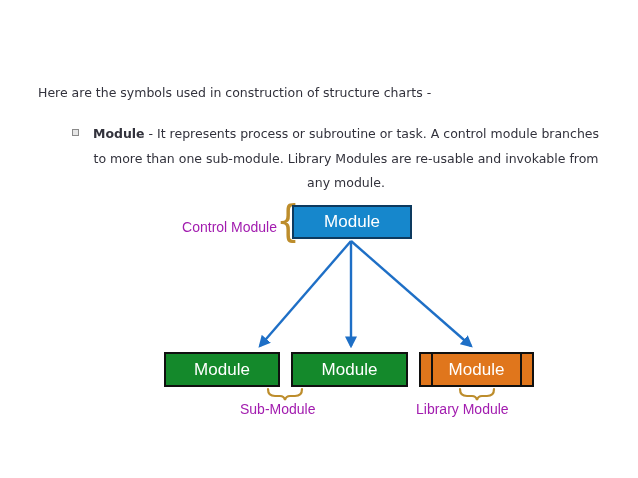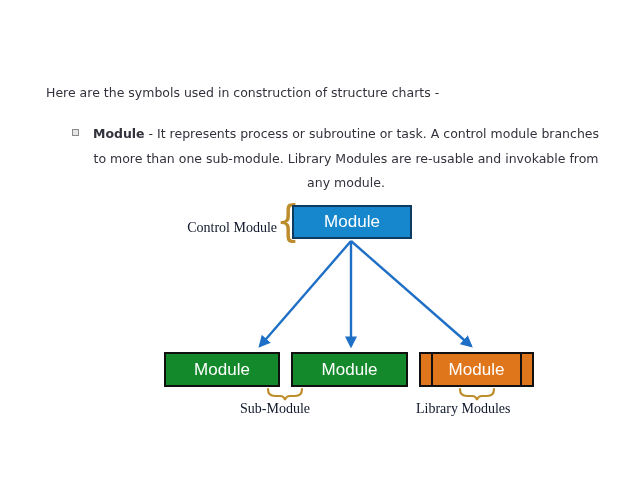--- a/index.html
+++ b/index.html
@@ -12,21 +12,20 @@
     overflow: hidden;
     font-family: "DejaVu Sans", sans-serif;
     color: var(--text, #32323c);
   }
   .heading {
     position: absolute;
     left: 38px; top: 84px;
     font-size: 12.5px;
     line-height: 17px;
     color: var(--text, #32323c);
-    margin-left: 8px;
   }
   .bullet-square {
     position: absolute;
     left: 72px; top: 129px;
     width: 7px; height: 7px;
     background: #e6e6e6;
     border: 1px solid #8a8a8a;
   }
   .bullet-text {
     position: absolute;
@@ -71,22 +70,22 @@
   }
   .lib-line {
     position: absolute; top: 0; bottom: 0; width: 0;
     border-left: 2px solid var(--box-border, #101010);
   }
   .lib-line-left  { left: 10px; }
   .lib-line-right { right: 10px; }
 
   .label {
     position: absolute;
-    font-family: Liberation Serif, serif;
-    color: #0f172a;
+    font-family: Liberation Sans, sans-serif;
+    color: #a21caf;
     white-space: nowrap;
   }
   .control-label {
     left: 140px; top: 219px; width: 137px;
     text-align: right;
     font-size: 14px; line-height: 17px;
   }
   .brace-left {
     position: absolute;
     left: 276px; top: 202px;
@@ -152,16 +151,16 @@
     <svg class="underbrace ub-sub" width="36" height="13" viewBox="0 0 36 13">
       <path d="M1,1 Q1,8 8,8 L13,8 Q17,8 18,12 Q19,8 23,8 L28,8 Q35,8 35,1"></path>
     </svg>
 
     <svg class="underbrace ub-lib" width="36" height="13" viewBox="0 0 36 13">
       <path d="M1,1 Q1,8 8,8 L13,8 Q17,8 18,12 Q19,8 23,8 L28,8 Q35,8 35,1"></path>
     </svg>
 
     <div class="label caption sub-caption">Sub-Module</div>
 
-    <div class="label caption lib-caption">Library Modules</div>
+    <div class="label caption lib-caption">Library Module</div>
   </div>
 
 </div>
 
 </body></html>

